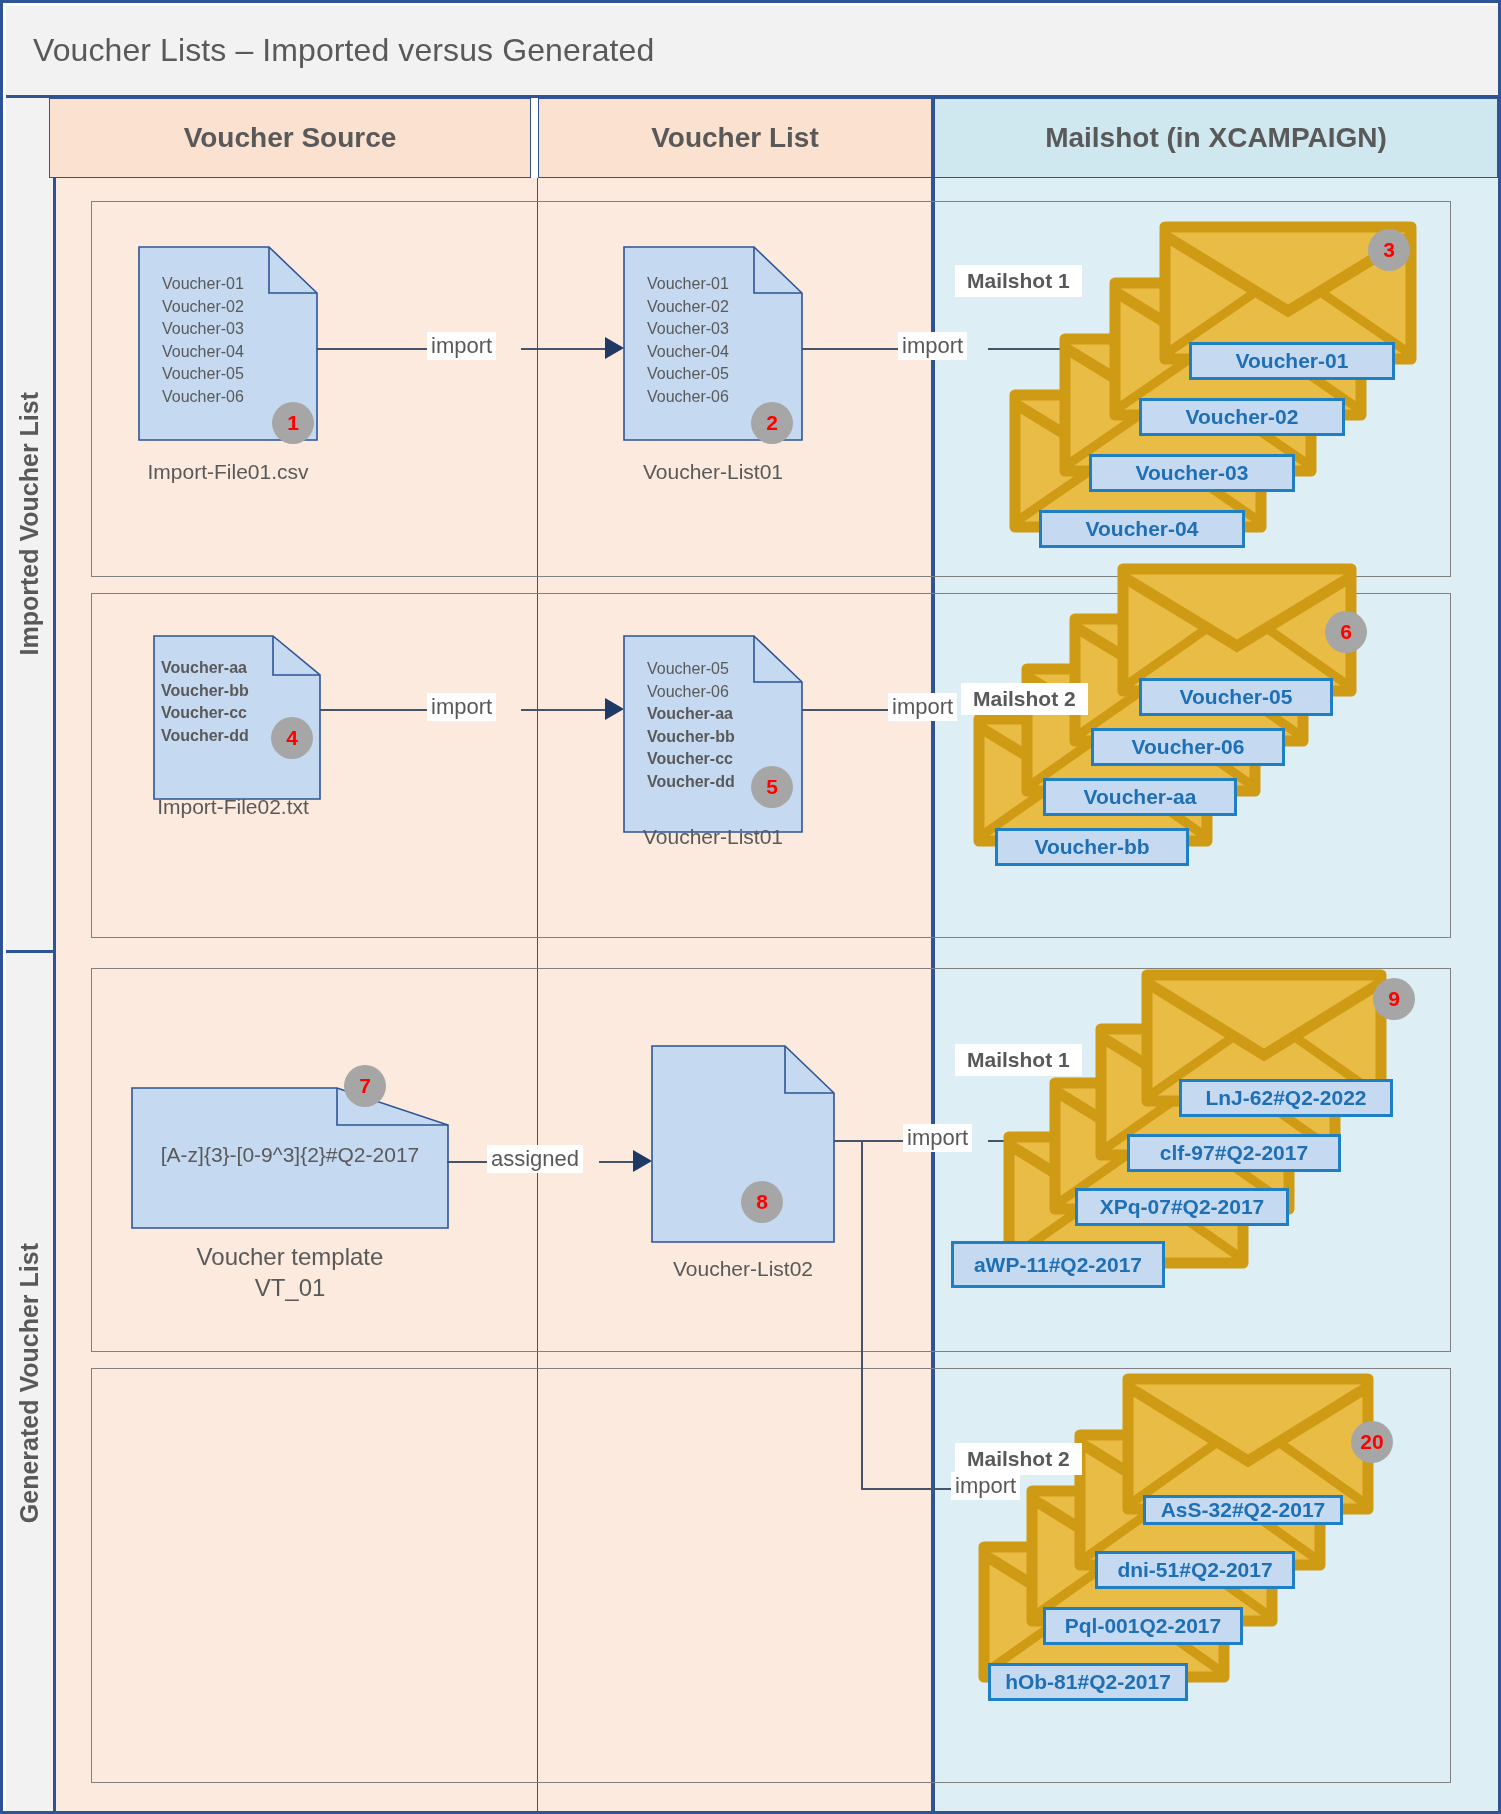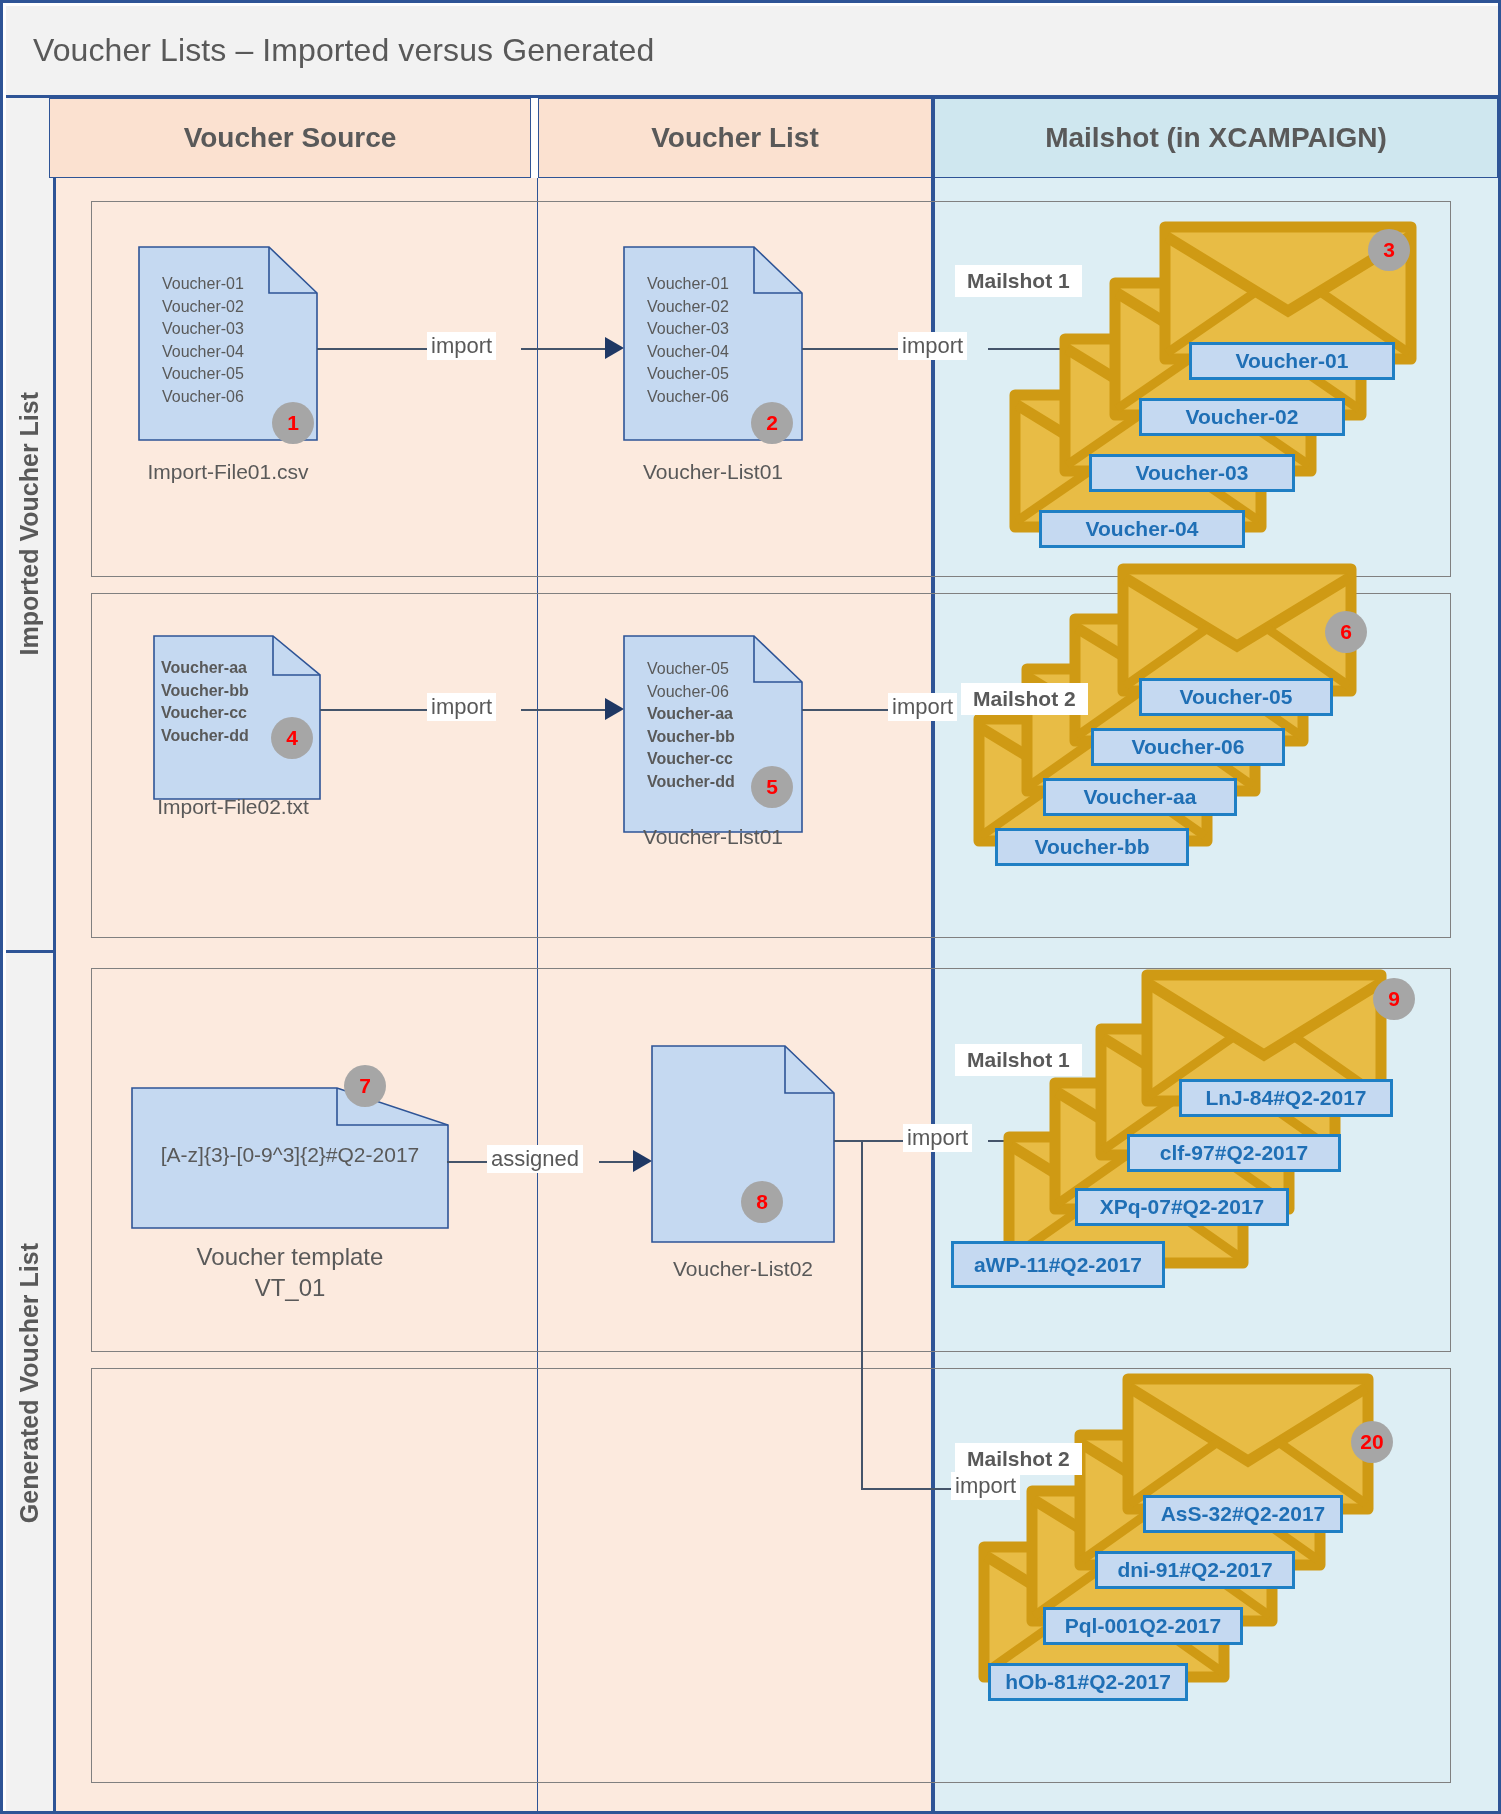--- a/index.html
+++ b/index.html
@@ -344,21 +344,21 @@
     <svg width="246" height="138" viewBox="0 0 246 138">
         <rect x="6" y="6" width="234" height="126" fill="#e8bc45" stroke="#cf9a14" stroke-width="11" stroke-linejoin="round"></rect>
         <path d="M8,15 L123,86 L238,15" fill="none" stroke="#cf9a14" stroke-width="11"></path>
         <path d="M8,127 L95,66 M238,127 L151,66" fill="none" stroke="#cf9a14" stroke-width="9"></path>
       </svg>
   </div>
 
   <div class="vchip" style="left:948px;top:1238px;width:214px;height:47px;z-index:2">aWP-11#Q2-2017</div>
   <div class="vchip" style="left:1072px;top:1185px;width:214px;height:38px;z-index:4">XPq-07#Q2-2017</div>
   <div class="vchip" style="left:1124px;top:1131px;width:214px;height:38px;z-index:6">clf-97#Q2-2017</div>
-  <div class="vchip" style="left:1176px;top:1076px;width:214px;height:38px;z-index:8">LnJ-84#Q2-2017</div>
+  <div class="vchip" style="left:1176px;top:1076px;width:214px;height:38px;z-index:8">LnJ-62#Q2-2022</div>
 
   <div class="badge" style="left:1370px;top:975px;">9</div>
 
   <div class="ms-label" style="left:952px;top:1392px;">Mailshot 2</div>
 
   <div class="env" style="left:975px;top:1538px;z-index:1">
     <svg width="252" height="142" viewBox="0 0 252 142">
         <rect x="6" y="6" width="240" height="130" fill="#e8bc45" stroke="#cf9a14" stroke-width="11" stroke-linejoin="round"></rect>
         <path d="M8,15 L126,88 L244,15" fill="none" stroke="#cf9a14" stroke-width="11"></path>
         <path d="M8,131 L97,68 M244,131 L155,68" fill="none" stroke="#cf9a14" stroke-width="9"></path>
@@ -381,18 +381,18 @@
   <div class="env" style="left:1119px;top:1370px;z-index:7">
     <svg width="252" height="142" viewBox="0 0 252 142">
         <rect x="6" y="6" width="240" height="130" fill="#e8bc45" stroke="#cf9a14" stroke-width="11" stroke-linejoin="round"></rect>
         <path d="M8,15 L126,88 L244,15" fill="none" stroke="#cf9a14" stroke-width="11"></path>
         <path d="M8,131 L97,68 M244,131 L155,68" fill="none" stroke="#cf9a14" stroke-width="9"></path>
       </svg>
   </div>
 
   <div class="vchip" style="left:985px;top:1660px;width:200px;height:38px;z-index:2">hOb-81#Q2-2017</div>
   <div class="vchip" style="left:1040px;top:1604px;width:200px;height:38px;z-index:4">Pql-001Q2-2017</div>
-  <div class="vchip" style="left:1092px;top:1548px;width:200px;height:38px;z-index:6">dni-91#Q2-2017</div>
-  <div class="vchip" style="left:1140px;top:1492px;width:200px;height:38px;z-index:8">AsS-32#Q2-2017</div>
+  <div class="vchip" style="left:1092px;top:1548px;width:200px;height:38px;z-index:6">dni-51#Q2-2017</div>
+  <div class="vchip" style="left:1140px;top:1492px;width:200px;height:30px;z-index:8">AsS-32#Q2-2017</div>
 
   <div class="badge" style="left:1348px;top:1418px;">20</div>
 
 </div>
 
 </body></html>

